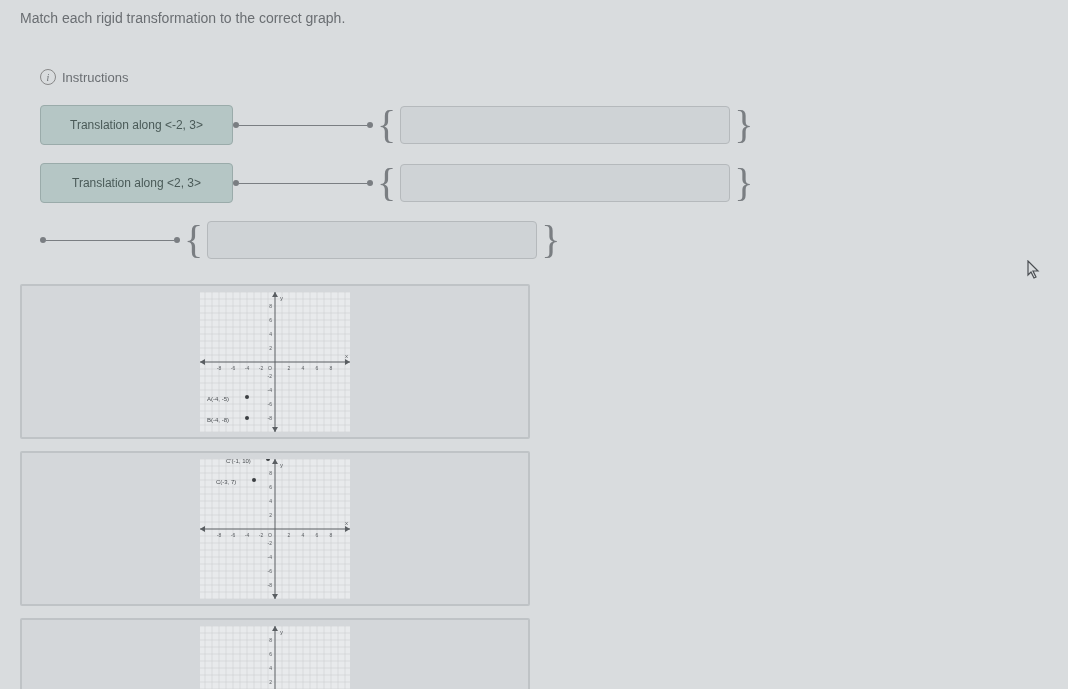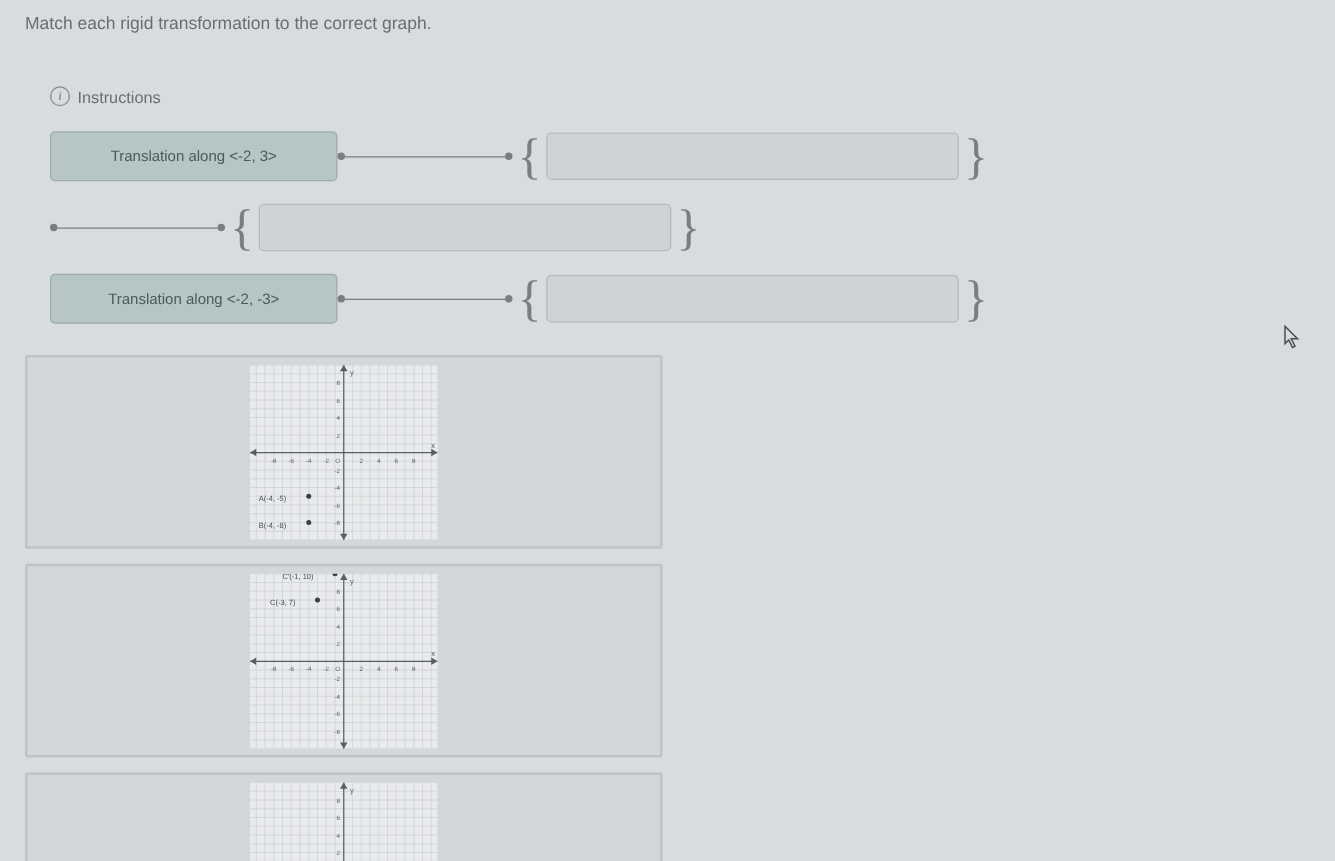--- a/index.html
+++ b/index.html
@@ -47,21 +47,21 @@
     }
     .match-row {
       display: flex;
       align-items: center;
     }
     .label-box {
       background: #b5c6c5;
       border: 1px solid #9aabaa;
       border-radius: 4px;
       padding: 12px 16px;
-      width: 230px;
+      width: 193px;
       font-size: 12px;
       color: #4a5a58;
       text-align: center;
     }
     .connector {
       display: flex;
       align-items: center;
       width: 140px;
     }
     .conn-dot {
@@ -131,31 +131,31 @@
     <div class="connector">
       <div class="conn-dot"></div>
         <div class="conn-line"></div>
         <div class="conn-dot"></div>
     </div>
     <span class="bracket">{</span>
     <div class="drop-zone"></div>
     <span class="bracket">}</span>
   </div>
   <div class="match-row">
+    <div class="label-box">Translation along &lt;2, 3&gt;</div>
     <div class="connector">
       <div class="conn-dot"></div>
         <div class="conn-line"></div>
         <div class="conn-dot"></div>
     </div>
     <span class="bracket">{</span>
     <div class="drop-zone"></div>
     <span class="bracket">}</span>
   </div>
   <div class="match-row">
-    <div class="label-box">Translation along &lt;-2, -3&gt;</div>
     <div class="connector">
       <div class="conn-dot"></div>
         <div class="conn-line"></div>
         <div class="conn-dot"></div>
     </div>
     <span class="bracket">{</span>
     <div class="drop-zone"></div>
     <span class="bracket">}</span>
   </div>
 </div>

